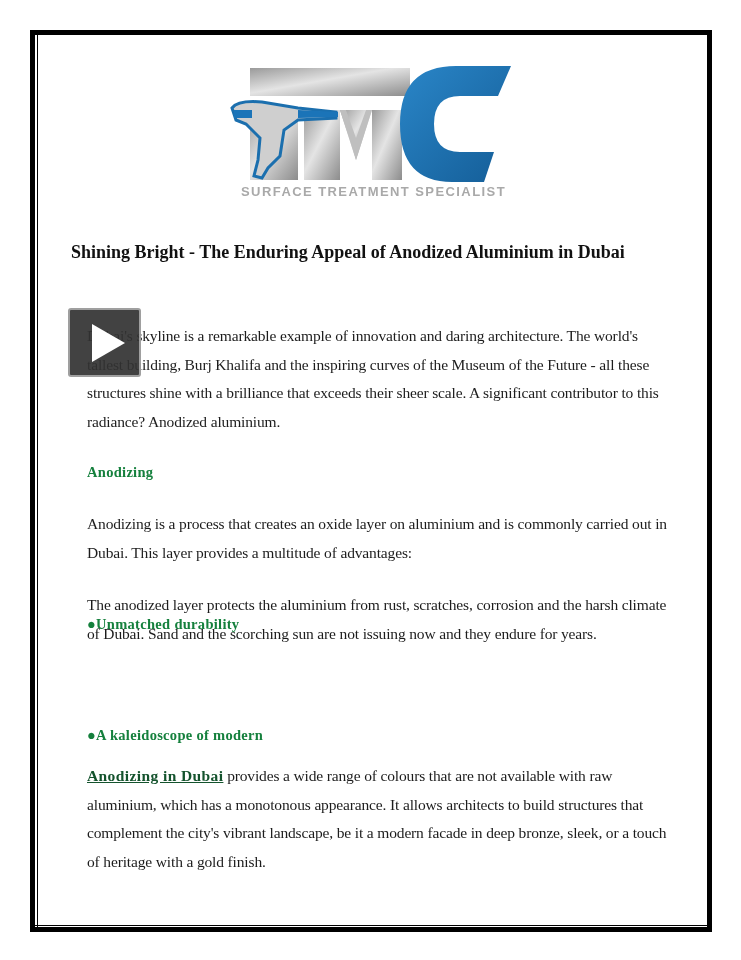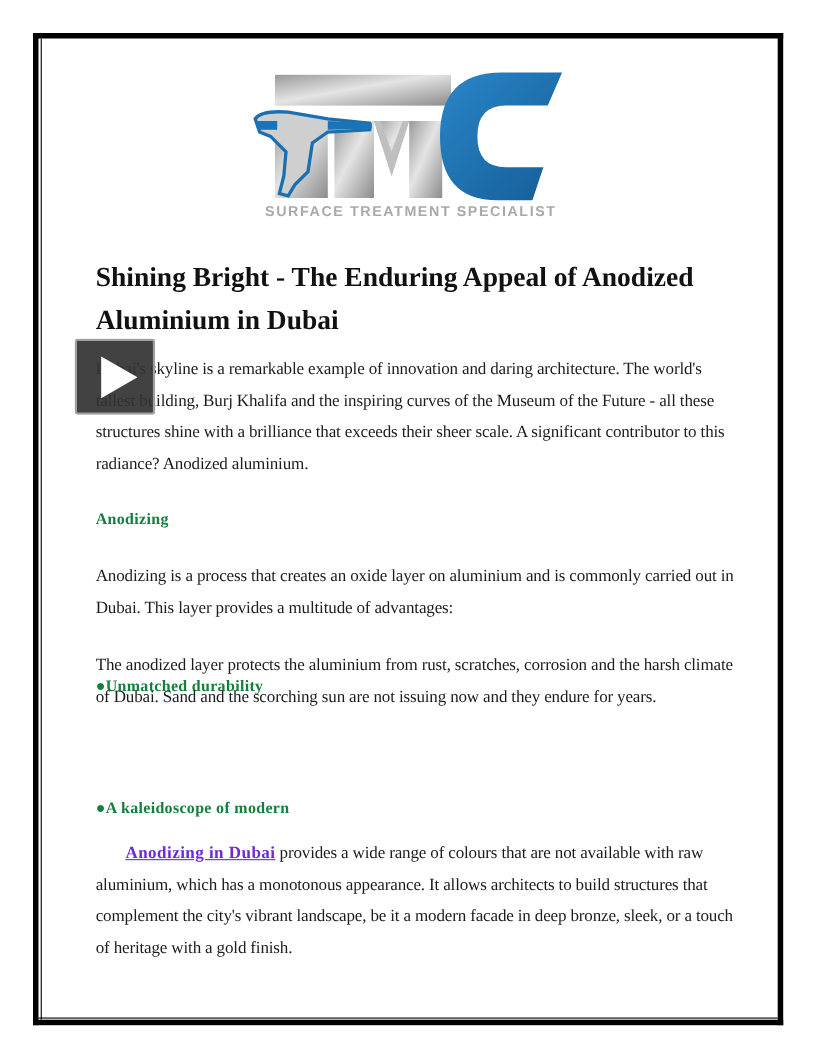--- a/index.html
+++ b/index.html
@@ -15,32 +15,32 @@
     .frame-outer-left { position: absolute; left: 0; top: 0; width: 5px; height: 902px; background: #000; }
     .frame-outer-right { position: absolute; left: 677px; top: 0; width: 5px; height: 902px; background: #000; }
     .frame-outer-bottom { position: absolute; left: 0; top: 897px; width: 682px; height: 5px; background: #000; }
     .frame-inner-left { position: absolute; left: 7px; top: 5px; width: 1px; height: 892px; background: #000; }
     .frame-inner-bottom { position: absolute; left: 5px; top: 895px; width: 672px; height: 1px; background: #000; }
 
     .logo { position: absolute; left: 228px; top: 60px; width: 290px; height: 140px; }
     .logo svg { width: 100%; height: 100%; display: block; }
 
     .title {
-      position: absolute; left: 87px; top: 233px; width: 580px;
-      font-size: 25px; font-weight: bold; line-height: 39px; color: #111;
+      position: absolute; left: 71px; top: 233px; width: 580px;
+      font-size: 18px; font-weight: bold; line-height: 39px; color: #111;
     }
     .para {
       position: absolute; left: 87px; width: 580px;
       font-size: 15.5px; line-height: 28.5px; color: #1c1c1c; letter-spacing: -0.15px;
     }
     .subhead {
       position: absolute; left: 87px; font-size: 14.5px; font-weight: bold; color: #15803d;
       letter-spacing: 0.3px;
     }
-    .link { color: #6d28d9; font-weight: bold; text-decoration: underline; letter-spacing: 0.4px; margin-left: 27px; }
+    .link { color: #14532d; font-weight: bold; text-decoration: underline; letter-spacing: 0.4px; }
 
     .play-button {
       position: absolute; left: 68px; top: 308px; width: 73px; height: 69px;
       background: rgba(50,50,50,0.92); border: 2px solid rgba(200,200,200,0.7);
       box-sizing: border-box; border-radius: 3px; cursor: pointer;
     }
     .play-button .play-icon {
       position: absolute; left: 22px; top: 14px; width: 0; height: 0;
       border-top: 19px solid transparent; border-bottom: 19px solid transparent;
       border-left: 33px solid #ffffff;

